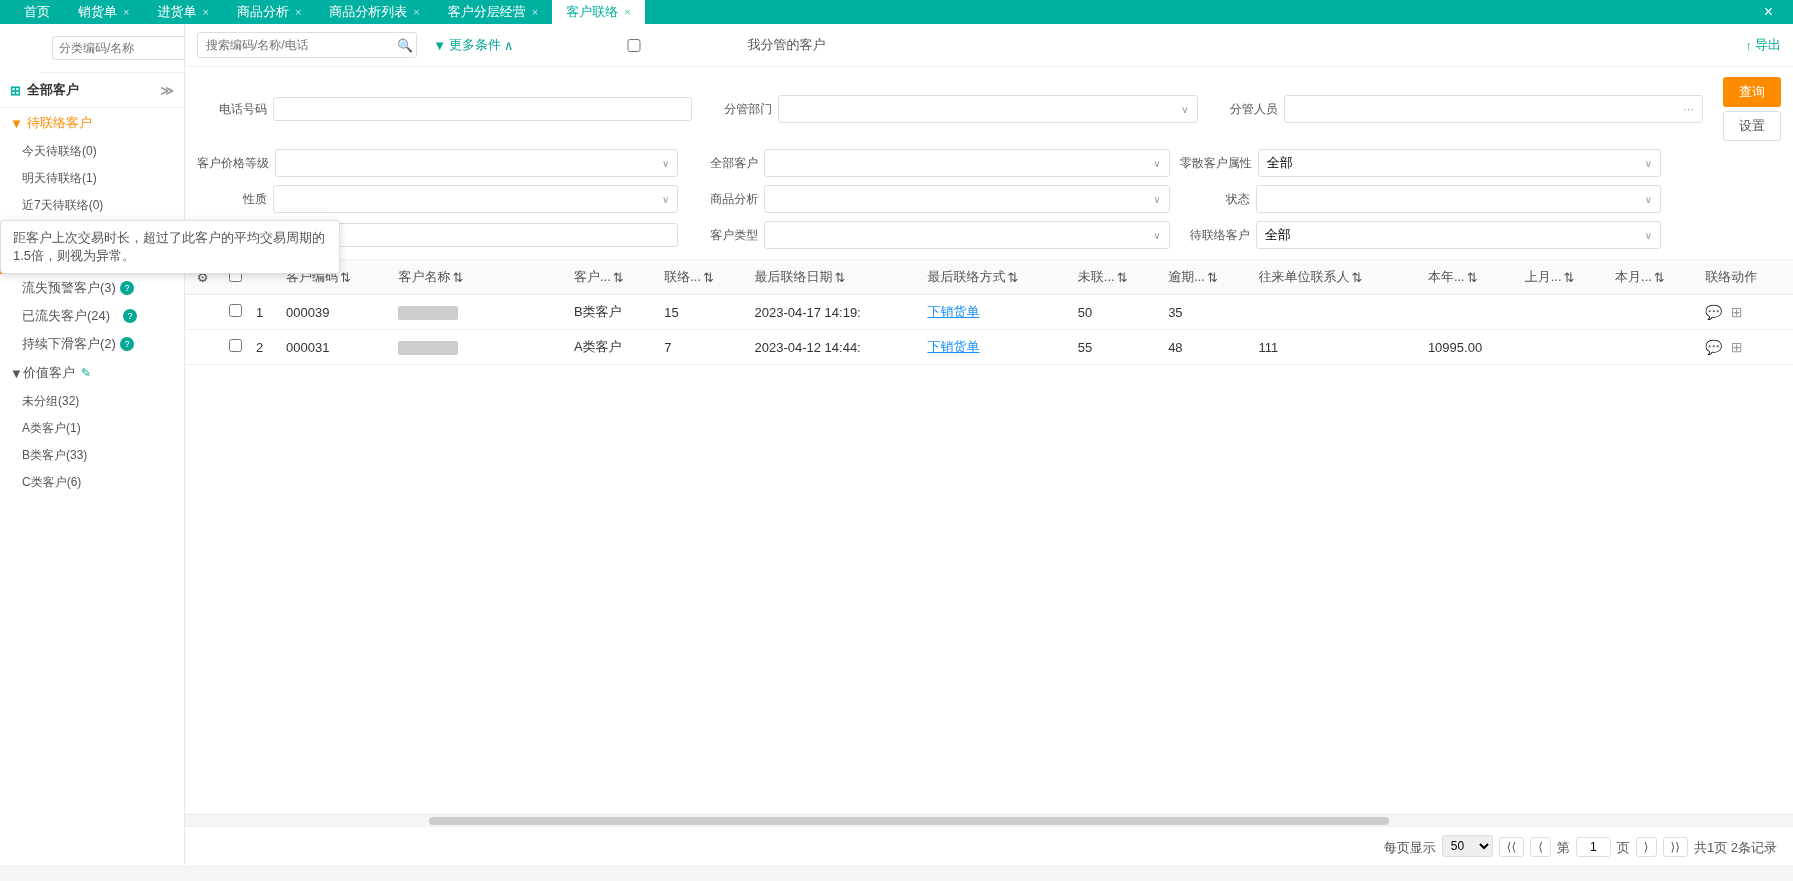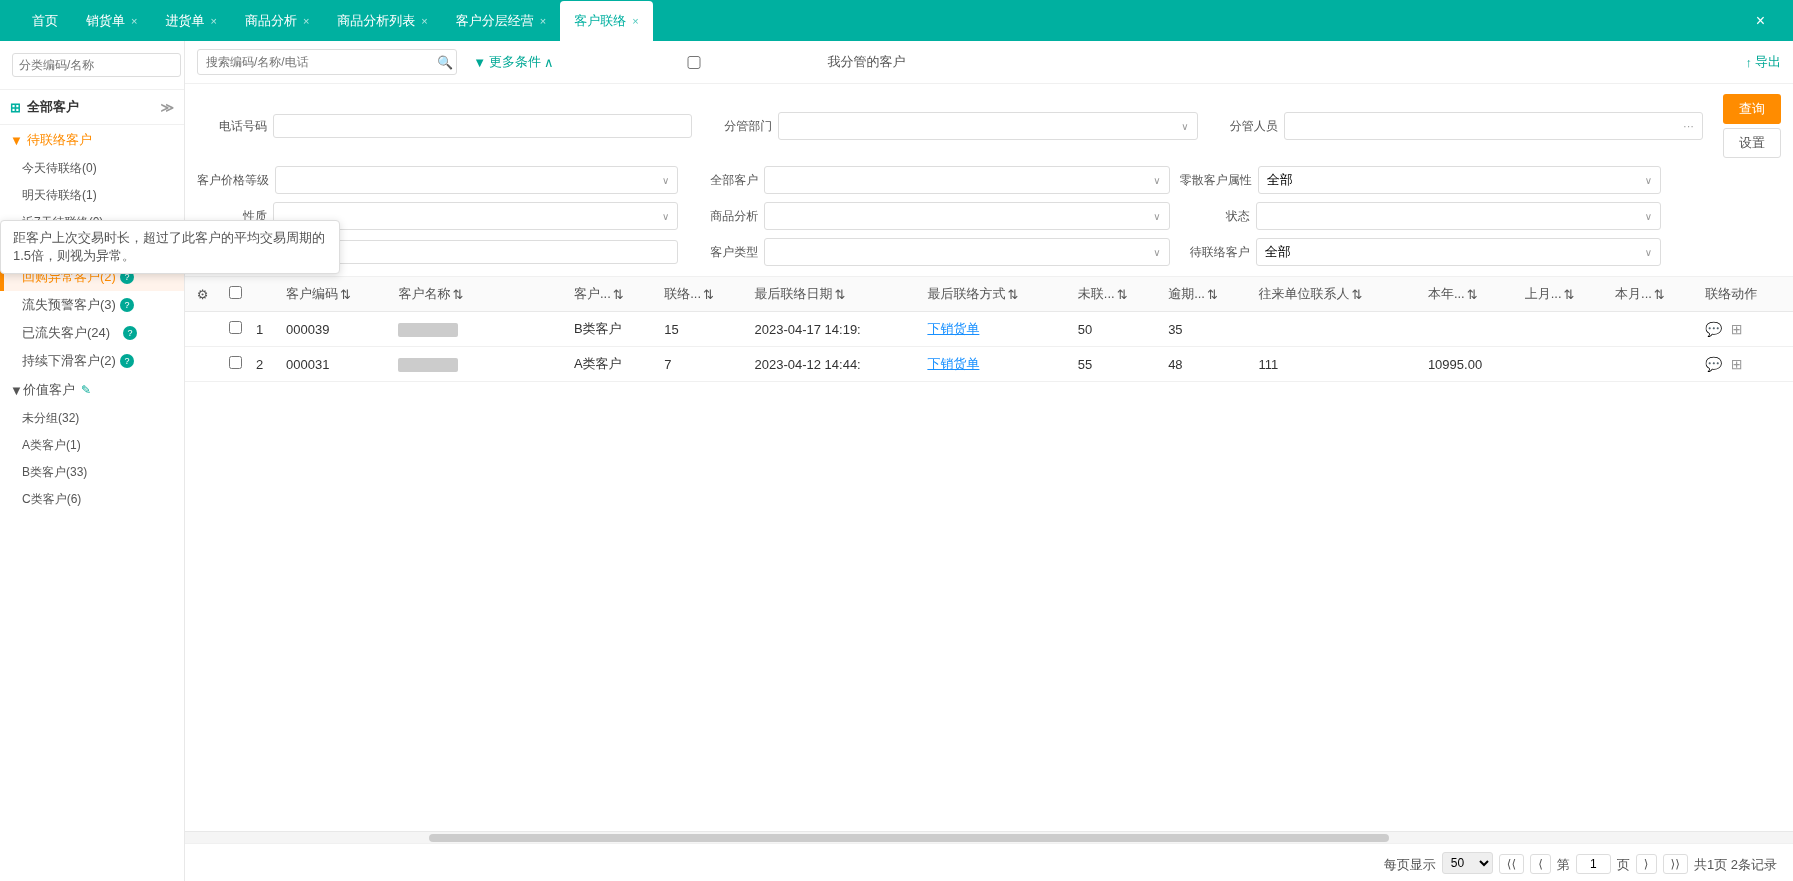--- a/index.html
+++ b/index.html
@@ -1,31 +1,31 @@
 <!DOCTYPE html>
 <html><head>
   <meta charset="utf-8">
   <style>
     * { box-sizing: border-box; margin: 0; padding: 0; font-family: 'Microsoft YaHei', Arial, sans-serif; font-size: 13px; }
     body { background: #f5f5f5; width: 1793px; height: 881px; overflow: hidden; }
 
     
-    .top-nav { display: flex; align-items: center; background: #00b0a0; height: 41px; padding: 0 18px; }
+    .top-nav { display: flex; align-items: center; background: #00b0a0; height: 24px; padding: 0 10px; }
     .top-nav .nav-item { color: #fff; padding: 0 14px; cursor: pointer; height: 40px; display: flex; align-items: center; font-size: 13px; white-space: nowrap; }
     .top-nav .nav-item.active { background: #fff; color: #00b0a0; border-radius: 4px 4px 0 0; }
     .top-nav .nav-item .close-x { margin-left: 6px; font-size: 11px; opacity: 0.7; }
     .top-nav .spacer { flex: 1; }
     .top-nav .window-close { color: #fff; cursor: pointer; font-size: 16px; padding: 0 10px; }
 
     
     .main-layout { display: flex; height: calc(881px - 40px); }
 
     
     .sidebar { width: 185px; background: #fff; border-right: 1px solid #e8e8e8; display: flex; flex-direction: column; overflow: hidden; }
-    .sidebar-search { display: flex; align-items: center; padding: 12px; border-bottom: 1px solid #f0f0f0; }
+    .sidebar-search { display: flex; align-items: center; padding: 12px; border-bottom: 1px solid #f0f0f0; margin-left: 40px; }
     .sidebar-search input { flex: 1; border: 1px solid #ddd; border-radius: 3px; padding: 4px 6px; font-size: 12px; outline: none; }
     .sidebar-search .search-icon { margin-left: 6px; color: #999; cursor: pointer; }
 
     .sidebar-header { display: flex; align-items: center; padding: 8px 10px; font-weight: bold; color: #333; border-bottom: 1px solid #f0f0f0; }
     .sidebar-header .collapse-btn { margin-left: auto; color: #999; cursor: pointer; }
     .sidebar-header .grid-icon { margin-right: 6px; color: #00b0a0; }
 
     .sidebar-section { padding: 0; }
     .sidebar-group-title { display: flex; align-items: center; padding: 6px 10px; color: #ff8c00; font-size: 12px; cursor: pointer; }
     .sidebar-group-title .arrow { margin-right: 4px; }
@@ -35,21 +35,21 @@
     .sidebar-group-title2 { display: flex; align-items: center; padding: 6px 10px; color: #555; font-size: 12px; cursor: pointer; }
 
     
     .tooltip-box { position: absolute; top: 220px; left: 0; width: 340px; background: #fff; border: 1px solid #ddd; border-radius: 4px; padding: 8px 12px; font-size: 12px; color: #555; z-index: 100; box-shadow: 0 2px 8px rgba(0,0,0,0.15); }
 
     
     .content-area { flex: 1; display: flex; flex-direction: column; overflow: hidden; background: #fff; }
 
     
     .filter-bar { padding: 8px 12px; border-bottom: 1px solid #f0f0f0; display: flex; align-items: center; gap: 10px; background: #fff; }
-    .filter-bar input { border: 1px solid #ddd; border-radius: 3px; padding: 5px 8px; width: 260px; outline: none; font-size: 12px; }
+    .filter-bar input { border: 1px solid #ddd; border-radius: 3px; padding: 5px 8px; width: 220px; outline: none; font-size: 12px; }
     .filter-more { color: #00a895; cursor: pointer; display: flex; align-items: center; gap: 3px; font-size: 12px; white-space: nowrap; }
     .filter-checkbox { display: flex; align-items: center; gap: 4px; font-size: 12px; color: #555; cursor: pointer; }
     .filter-spacer { flex: 1; }
     .export-btn { color: #00a895; cursor: pointer; font-size: 12px; display: flex; align-items: center; gap: 3px; }
 
     
     .adv-filters { background: #fff; padding: 10px 12px; border-bottom: 1px solid #f0f0f0; }
     .adv-row { display: flex; align-items: center; gap: 10px; margin-bottom: 8px; }
     .adv-row:last-child { margin-bottom: 0; }
     .filter-field { display: flex; align-items: center; flex: 1; gap: 6px; }

